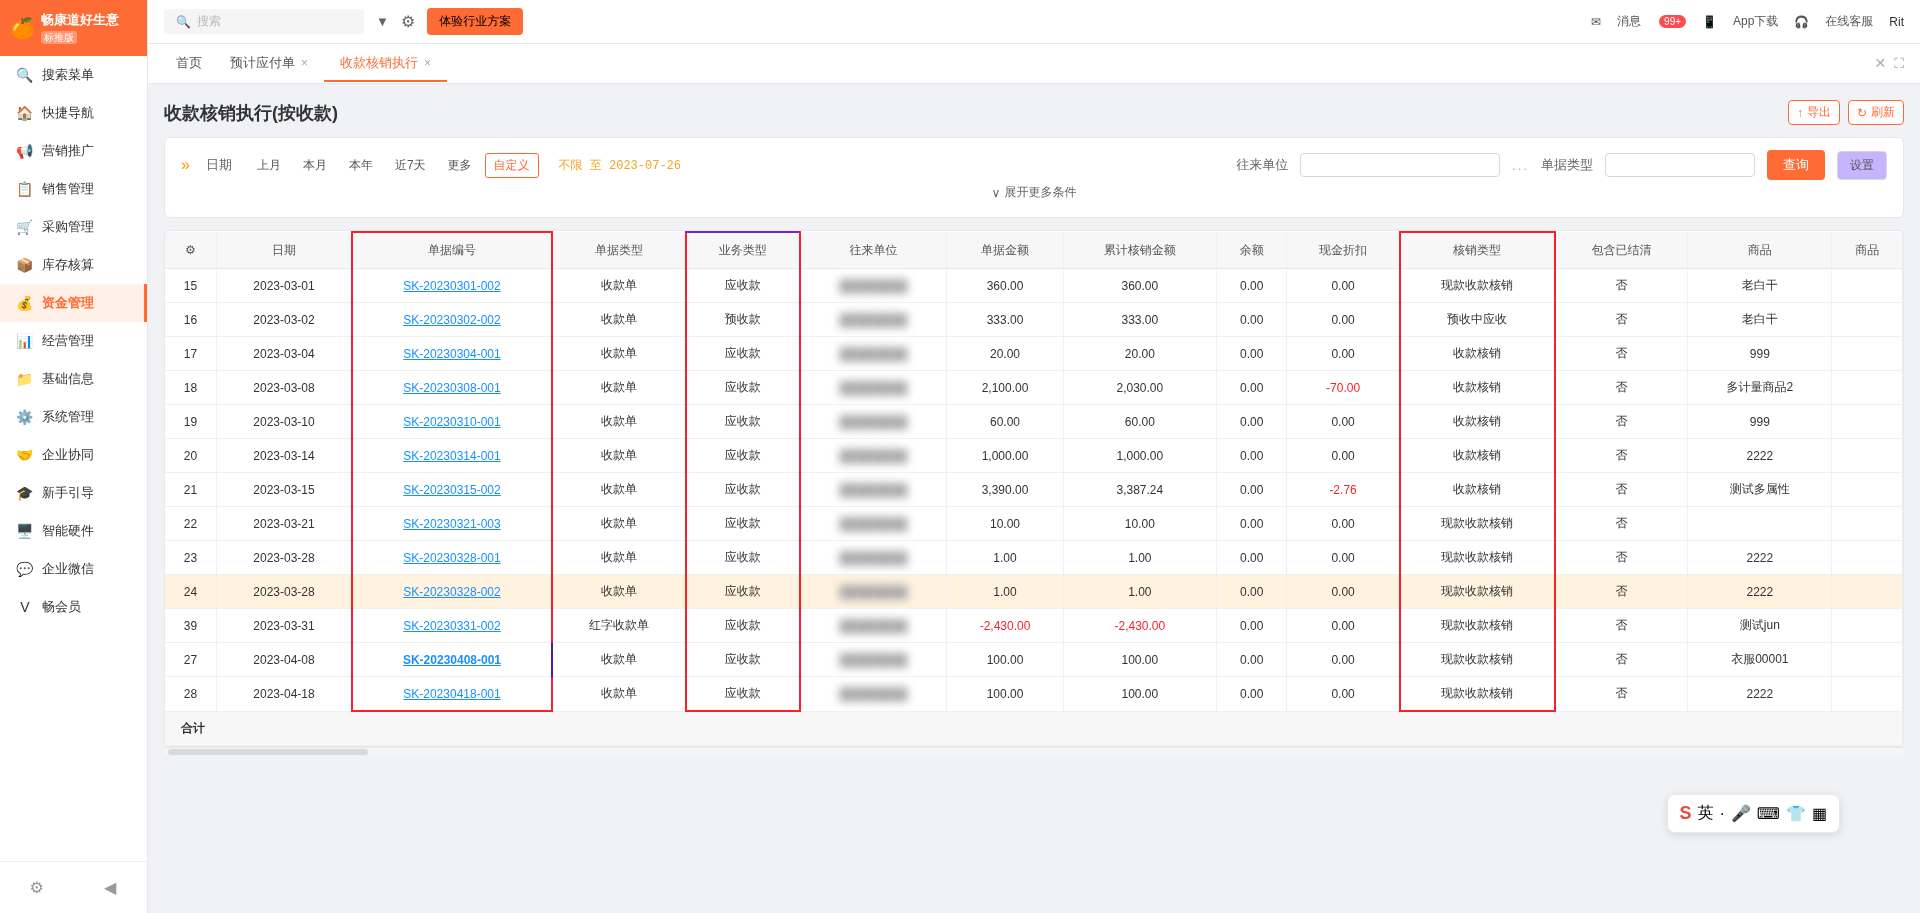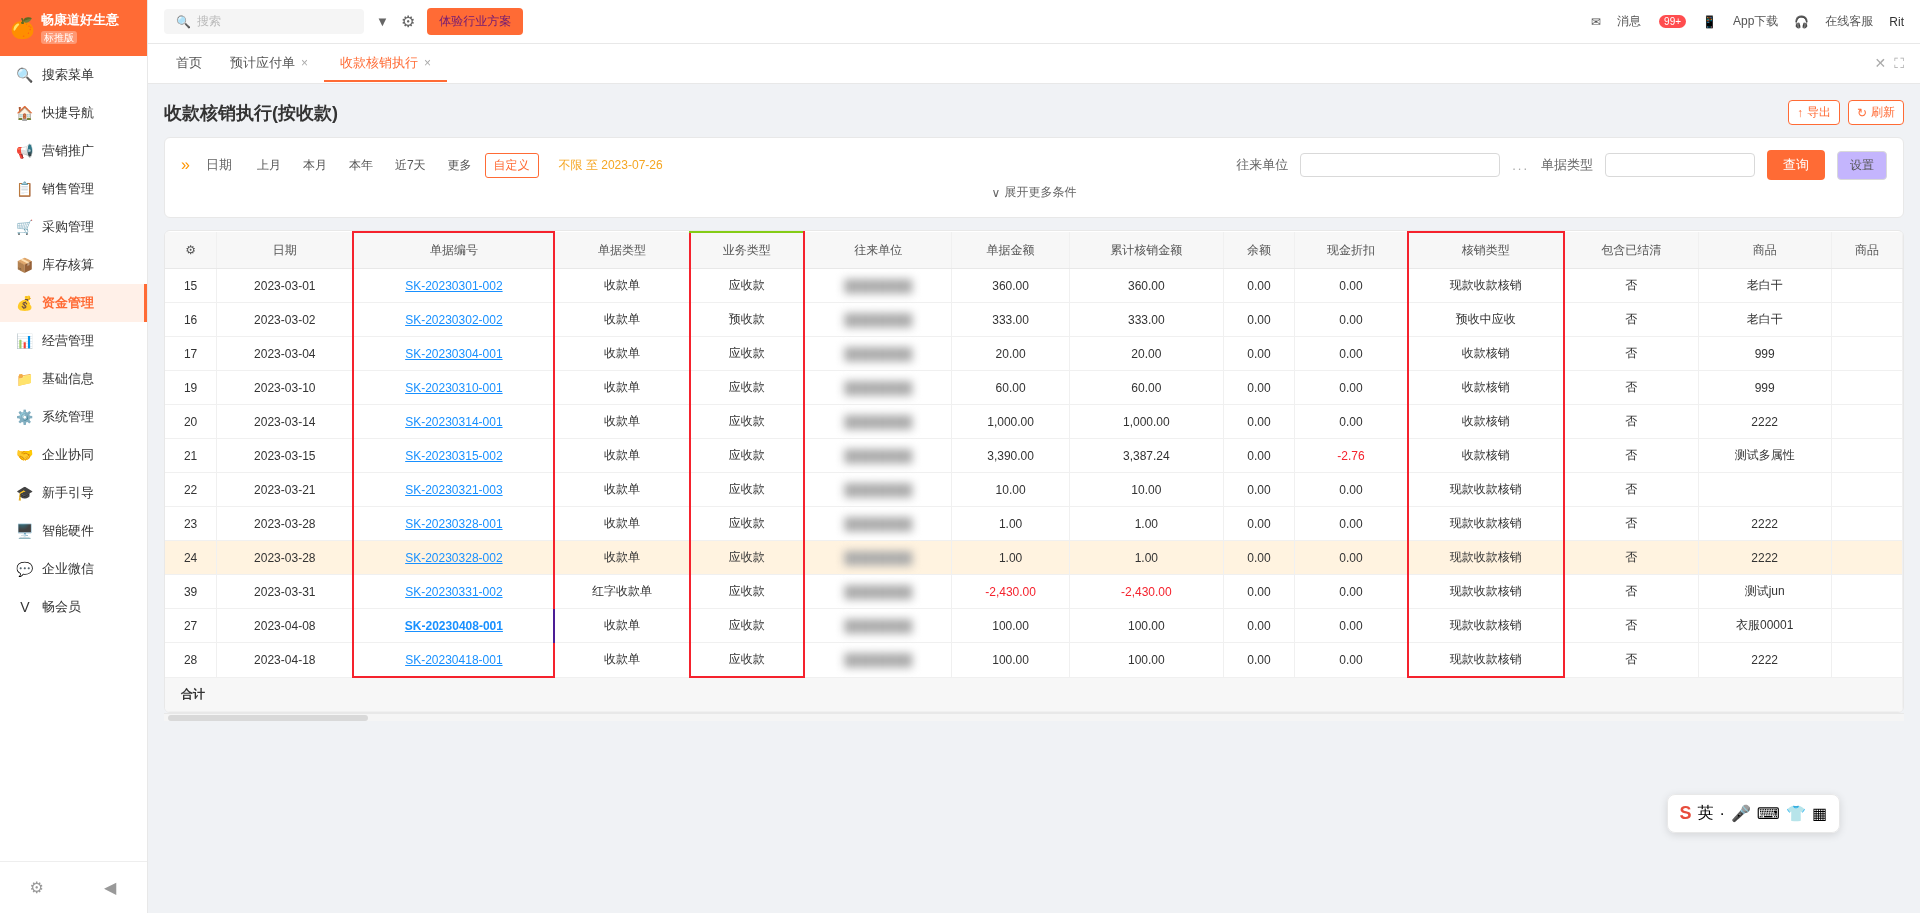--- a/index.html
+++ b/index.html
@@ -17,21 +17,21 @@
     .sidebar-bottom-btn { flex: 1; display: flex; justify-content: center; padding: 8px; cursor: pointer; color: #999; font-size: 16px; }
 
     
     .main { flex: 1; display: flex; flex-direction: column; overflow: hidden; }
 
     
     .topbar { background: #fff; border-bottom: 1px solid #e8e8e8; padding: 0 16px; height: 44px; display: flex; align-items: center; gap: 12px; }
     .topbar-search { background: #f5f5f5; border-radius: 4px; padding: 4px 12px; display: flex; align-items: center; gap: 6px; color: #999; font-size: 12px; width: 200px; }
     .topbar-dropdown { color: #666; cursor: pointer; }
     .topbar-gear { color: #666; cursor: pointer; font-size: 16px; }
-    .topbar-industry-btn { background: #ff6b35; color: #701a75; border: none; border-radius: 4px; padding: 5px 12px; cursor: pointer; font-size: 12px; }
+    .topbar-industry-btn { background: #ff6b35; color: #000000; border: none; border-radius: 4px; padding: 5px 12px; cursor: pointer; font-size: 12px; }
     .topbar-spacer { flex: 1; }
     .topbar-actions { display: flex; align-items: center; gap: 16px; color: #555; font-size: 12px; }
     .topbar-badge { background: #ff4d4f; color: #fff; border-radius: 10px; padding: 1px 5px; font-size: 10px; margin-left: 2px; }
     .topbar-user { color: #333; font-size: 12px; }
 
     
     .tabbar { background: #fff; border-bottom: 1px solid #e8e8e8; display: flex; align-items: center; padding: 0 16px; height: 40px; }
     .tab { display: flex; align-items: center; gap: 6px; padding: 8px 16px; cursor: pointer; color: #555; font-size: 13px; border-bottom: 2px solid transparent; }
     .tab.active { color: #ff6b35; border-bottom: 2px solid #ff6b35; }
     .tab-close { color: #aaa; font-size: 12px; cursor: pointer; }
@@ -221,21 +221,21 @@
         <span style="color:#ff9500;font-size:16px;cursor:pointer;">»</span>
         <span class="filter-label">日期</span>
         <div class="filter-btn-group">
           <span class="filter-btn">上月</span>
           <span class="filter-btn">本月</span>
           <span class="filter-btn">本年</span>
           <span class="filter-btn">近7天</span>
           <span class="filter-btn">更多</span>
           <span class="filter-btn custom">自定义</span>
         </div>
-        <div style="display:flex;flex-direction:column;margin-left:4px;">
+        <div style="display:flex;flex-direction:column;margin-left:4px;font-family:Liberation Mono, monospace;">
           <span class="filter-date-range">不限 至 2023-07-26</span>
         </div>
         <div style="flex:1; display:flex; align-items:center; gap:12px; justify-content:flex-end; margin-left:20px;">
           <span class="filter-label">往来单位</span>
           <input class="filter-input" value="" style="">
           <span class="filter-dots">...</span>
           <span class="filter-label">单据类型</span>
           <select class="filter-select">
             <option></option>
           </select>
@@ -250,21 +250,21 @@
     </div>
 
     <div class="table-wrap">
       <table>
         <thead>
           <tr>
             <th>⚙</th>
             <th>日期</th>
             <th style="border-left:2px solid #f5222d;border-right:2px solid #f5222d;border-top:2px solid #f5222d;">单据编号</th>
             <th>单据类型</th>
-            <th style="border-left:2px solid #f5222d;border-right:2px solid #f5222d;border-top:2px solid #84cc16;margin-left:28px;">业务类型</th>
+            <th style="border-left:2px solid #f5222d;border-right:2px solid #f5222d;border-top:2px solid #6d28d9;margin-left:28px;">业务类型</th>
             <th>往来单位</th>
             <th>单据金额</th>
             <th>累计核销金额</th>
             <th>余额</th>
             <th>现金折扣</th>
             <th style="border-left:2px solid #f5222d;border-right:2px solid #f5222d;border-top:2px solid #f5222d;">核销类型</th>
             <th>包含已结清</th>
             <th>商品</th>
             <th>商品</th>
           </tr>
@@ -312,20 +312,36 @@
       <td class="">20.00</td>
       <td class="">20.00</td>
       <td>0.00</td>
       <td class="">0.00</td>
       <td style="border-left:2px solid #f5222d;border-right:2px solid #f5222d;">收款核销</td>
       <td>否</td>
       <td>999</td>
       <td></td>
     </tr>
             <tr>
+      <td>18</td>
+      <td>2023-03-08</td>
+      <td style="border-left:2px solid #f5222d;border-right:2px solid #f5222d;"><a class="link-text">SK-20230308-001</a></td>
+      <td>收款单</td>
+      <td style="border-left:2px solid #f5222d;border-right:2px solid #f5222d;">应收款</td>
+      <td><span class="blurred">████████</span></td>
+      <td class="">2,100.00</td>
+      <td class="">2,030.00</td>
+      <td>0.00</td>
+      <td class="red-text">-70.00</td>
+      <td style="border-left:2px solid #f5222d;border-right:2px solid #f5222d;">收款核销</td>
+      <td>否</td>
+      <td>多计量商品2</td>
+      <td></td>
+    </tr>
+            <tr>
       <td>19</td>
       <td>2023-03-10</td>
       <td style="border-left:2px solid #f5222d;border-right:2px solid #f5222d;"><a class="link-text">SK-20230310-001</a></td>
       <td>收款单</td>
       <td style="border-left:2px solid #f5222d;border-right:2px solid #f5222d;">应收款</td>
       <td><span class="blurred">████████</span></td>
       <td class="">60.00</td>
       <td class="">60.00</td>
       <td>0.00</td>
       <td class="">0.00</td>

